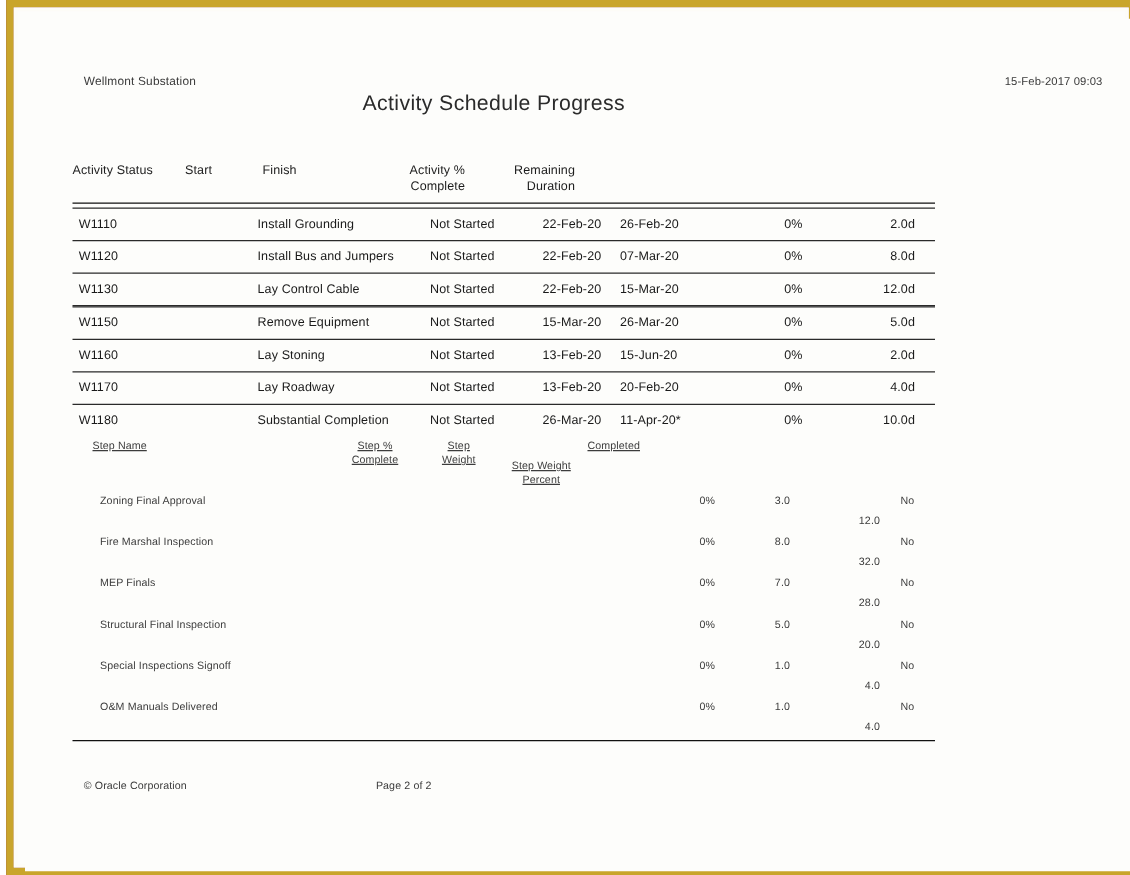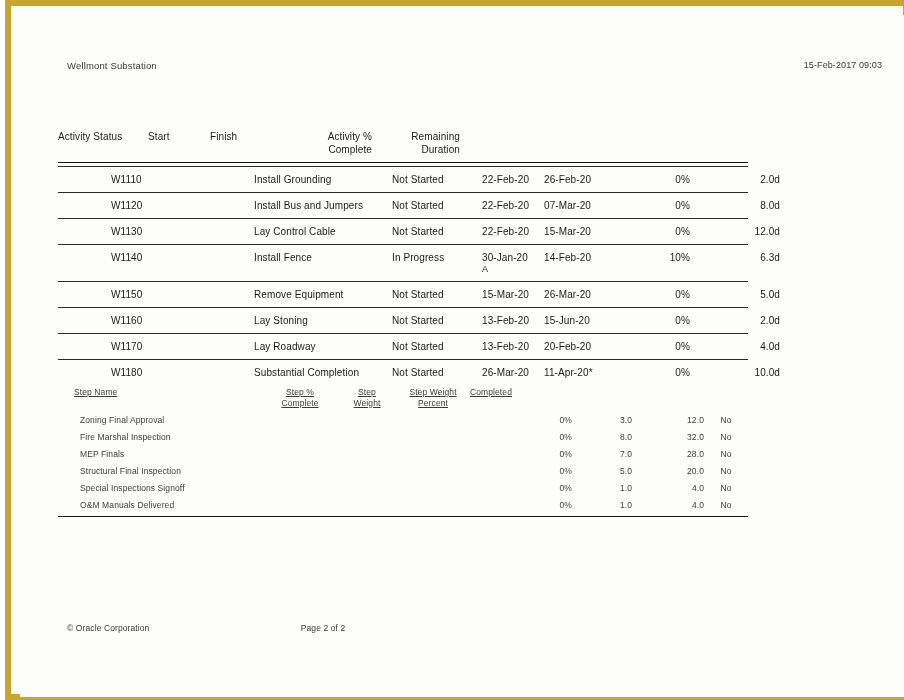--- a/index.html
+++ b/index.html
@@ -107,21 +107,21 @@
   }
 
   .trow {
     display: flex;
     font-size: 10px;
     color: #1a1a1a;
     padding: 7px 0 6px 0;
     min-height: 25px;
     letter-spacing: 0.1px;
   }
-  .trow .c-id { padding-left: 5px; margin-left: 48px; }
+  .trow .c-id { padding-left: 5px; }
   .trow .c-pct, .trow .c-dur { padding-right: 16px; }
   .trow .c-dur { padding-right: 14px; }
   .actual-flag {
     display: block;
     font-size: 9px;
     line-height: 11px;
     margin-top: 1px;
   }
 
   
@@ -135,21 +135,21 @@
     padding-bottom: 2px;
     letter-spacing: 0.1px;
   }
   .steps-head .sh { line-height: 11px; }
   .ul { text-decoration: underline; }
 
   .s-name   { width: 205px; flex: 0 0 205px; padding-left: 16px; }
   .s-desc   { width: 235px; flex: 0 0 235px; text-align: center; }
   .s-pct    { width: 74px;  flex: 0 0 74px;  text-align: right; }
   .s-wt     { width: 60px;  flex: 0 0 60px;  text-align: right; }
-  .s-wtp    { width: 72px;  flex: 0 0 72px;  text-align: right; }
+  .s-wtp    { width: 72px;  flex: 0 0 72px;  text-align: right; margin-top: 16px; }
   .s-done   { width: 44px;  flex: 0 0 44px;  text-align: center; }
 
   .steps-head .s-pct,
   .steps-head .s-wt,
   .steps-head .s-wtp { text-align: center; }
   .steps-head .s-desc { text-align: left; padding-left: 16px; }
 
   .srow {
     display: flex;
     padding: 3px 0 2px 0;
@@ -188,20 +188,21 @@
 <body>
 
 <div class="page-frame">
   <div class="page-frame-inner"></div>
 
   <div class="sheet">
 
     <div class="doc-header">
       <div class="project-name">Wellmont Substation</div>
       <div class="report-datestamp">15-Feb-2017 09:03</div>
+      <div class="report-title">Activity Schedule Progress</div>
     </div>
 
     <div class="activity-table">
 
       <div class="thead">
         <div class="hcell c-status">Activity Status</div>
         <div class="hcell c-start">Start</div>
         <div class="hcell c-finish">Finish</div>
         <div class="hcell c-pct">
           <span class="hl2">Activity %</span>
@@ -240,29 +241,20 @@
           <div class="trow">
             <div class="c-id">W1130</div>
             <div class="c-name">Lay Control Cable</div>
             <div class="c-status">Not Started</div>
             <div class="c-start"><span>22-Feb-20</span></div>
             <div class="c-finish">15-Mar-20</div>
             <div class="c-pct">0%</div>
             <div class="c-dur">12.0d</div>
           </div>
           <div class="rule-row"></div>
-          <div class="trow">
-            <div class="c-id">W1140</div>
-            <div class="c-name">Install Fence</div>
-            <div class="c-status">In Progress</div>
-            <div class="c-start"><span>30-Jan-20</span><span class="actual-flag">A</span></div>
-            <div class="c-finish">14-Feb-20</div>
-            <div class="c-pct">10%</div>
-            <div class="c-dur">6.3d</div>
-          </div>
           <div class="rule-row"></div>
           <div class="trow">
             <div class="c-id">W1150</div>
             <div class="c-name">Remove Equipment</div>
             <div class="c-status">Not Started</div>
             <div class="c-start"><span>15-Mar-20</span></div>
             <div class="c-finish">26-Mar-20</div>
             <div class="c-pct">0%</div>
             <div class="c-dur">5.0d</div>
           </div>

